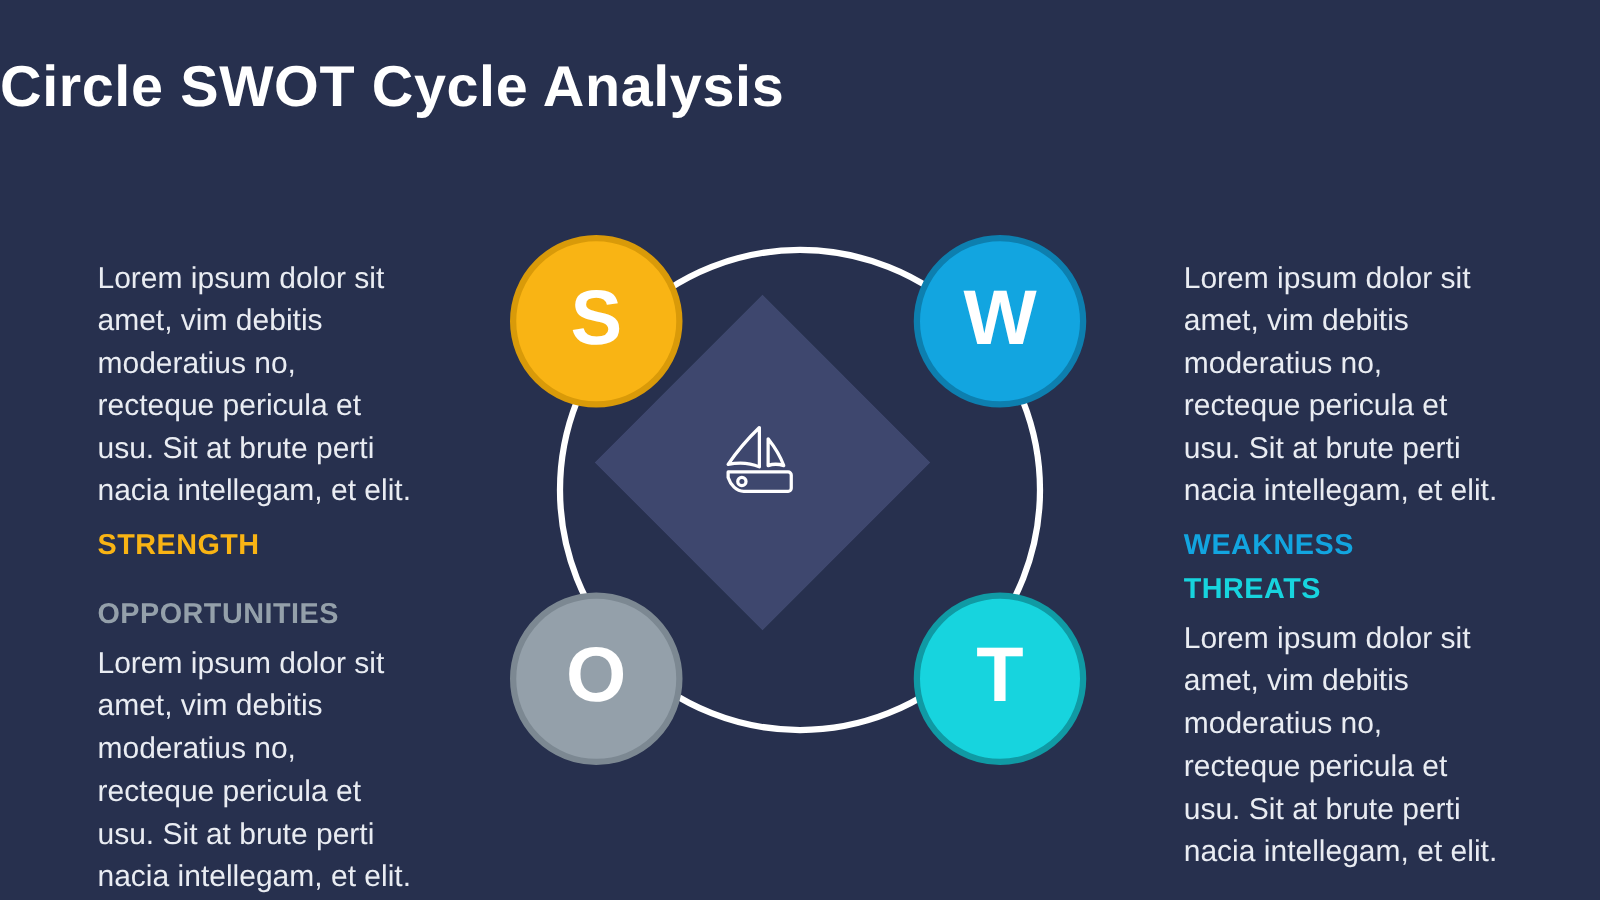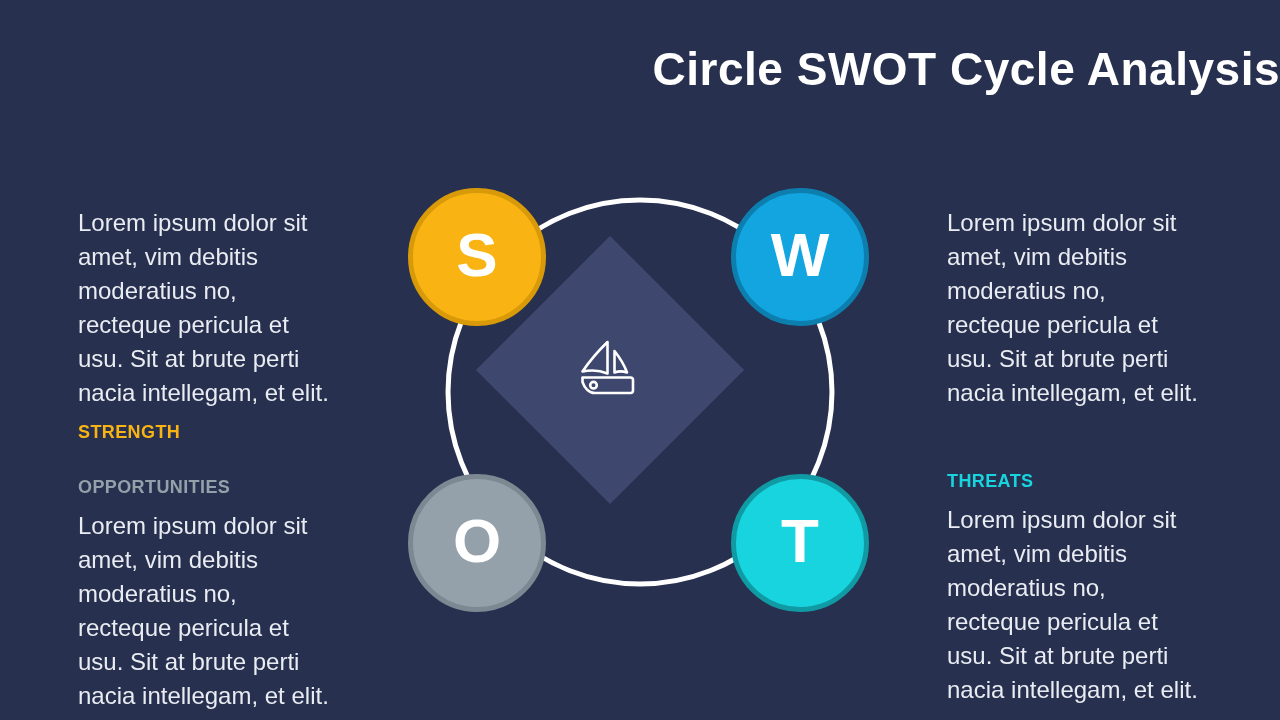--- a/index.html
+++ b/index.html
@@ -21,21 +21,21 @@
     width: 1280px;
     height: 720px;
   }
 
   
   #title {
     position: absolute;
     top: 44px;
     left: 0;
     width: 1280px;
-    text-align: right;
+    text-align: left;
     color: #ffffff;
     font-size: 46px;
     font-weight: bold;
     letter-spacing: 0.5px;
     line-height: 1.1;
     white-space: nowrap;
   }
 
   
   #diagram {
@@ -108,32 +108,32 @@
   .side-left  { left: 78px;  text-align: left; }
   .side-right { right: 75px; text-align: left; }
 
   .block-body {
     color: #e9ecf2;
     font-size: 24px;
     line-height: 1.42;
     font-weight: normal;
   }
   .block-heading {
-    font-size: 18px;
+    font-size: 23px;
     font-weight: bold;
     letter-spacing: 0.4px;
     line-height: 1.1;
   }
   .heading-below { margin-top: 13px; }
   .heading-above { margin-bottom: 11px; }
 
   #block-strength      { top: 206px; }
   #block-weakness      { top: 206px; }
   #block-opportunities { top: 458px; }
-  #block-threats       { top: 472px; }
+  #block-threats       { top: 458px; }
 </style>
 </head>
 <body style="background: rgb(39, 48, 78);">
 
 <div id="slide">
 
   <div id="title">Circle SWOT Cycle Analysis</div>
 
   <div id="diagram">
 
@@ -172,20 +172,21 @@
     </div>
   </div>
 
   <div class="text-block side-left" id="block-strength">
     <div class="block-body">Lorem ipsum dolor sit amet, vim debitis moderatius no, recteque pericula et usu. Sit at brute perti nacia intellegam, et elit.</div>
     <div class="block-heading heading-below" id="heading-strength" style="color: rgb(249, 180, 20);">STRENGTH</div>
   </div>
 
   <div class="text-block side-right" id="block-weakness">
     <div class="block-body">Lorem ipsum dolor sit amet, vim debitis moderatius no, recteque pericula et usu. Sit at brute perti nacia intellegam, et elit.</div>
+    <div class="block-heading heading-below" id="heading-weakness" style="color: rgb(18, 165, 224);">WEAKNESS</div>
   </div>
 
   <div class="text-block side-left" id="block-opportunities">
     <div class="block-heading heading-above" id="heading-opportunities" style="color: rgb(148, 160, 170); margin-top: 20px;">OPPORTUNITIES</div>
     <div class="block-body">Lorem ipsum dolor sit amet, vim debitis moderatius no, recteque pericula et usu. Sit at brute perti nacia intellegam, et elit.</div>
   </div>
 
   <div class="text-block side-right" id="block-threats">
     <div class="block-heading heading-above" id="heading-threats" style="color: rgb(23, 212, 222);">THREATS</div>
     <div class="block-body">Lorem ipsum dolor sit amet, vim debitis moderatius no, recteque pericula et usu. Sit at brute perti nacia intellegam, et elit.</div>

